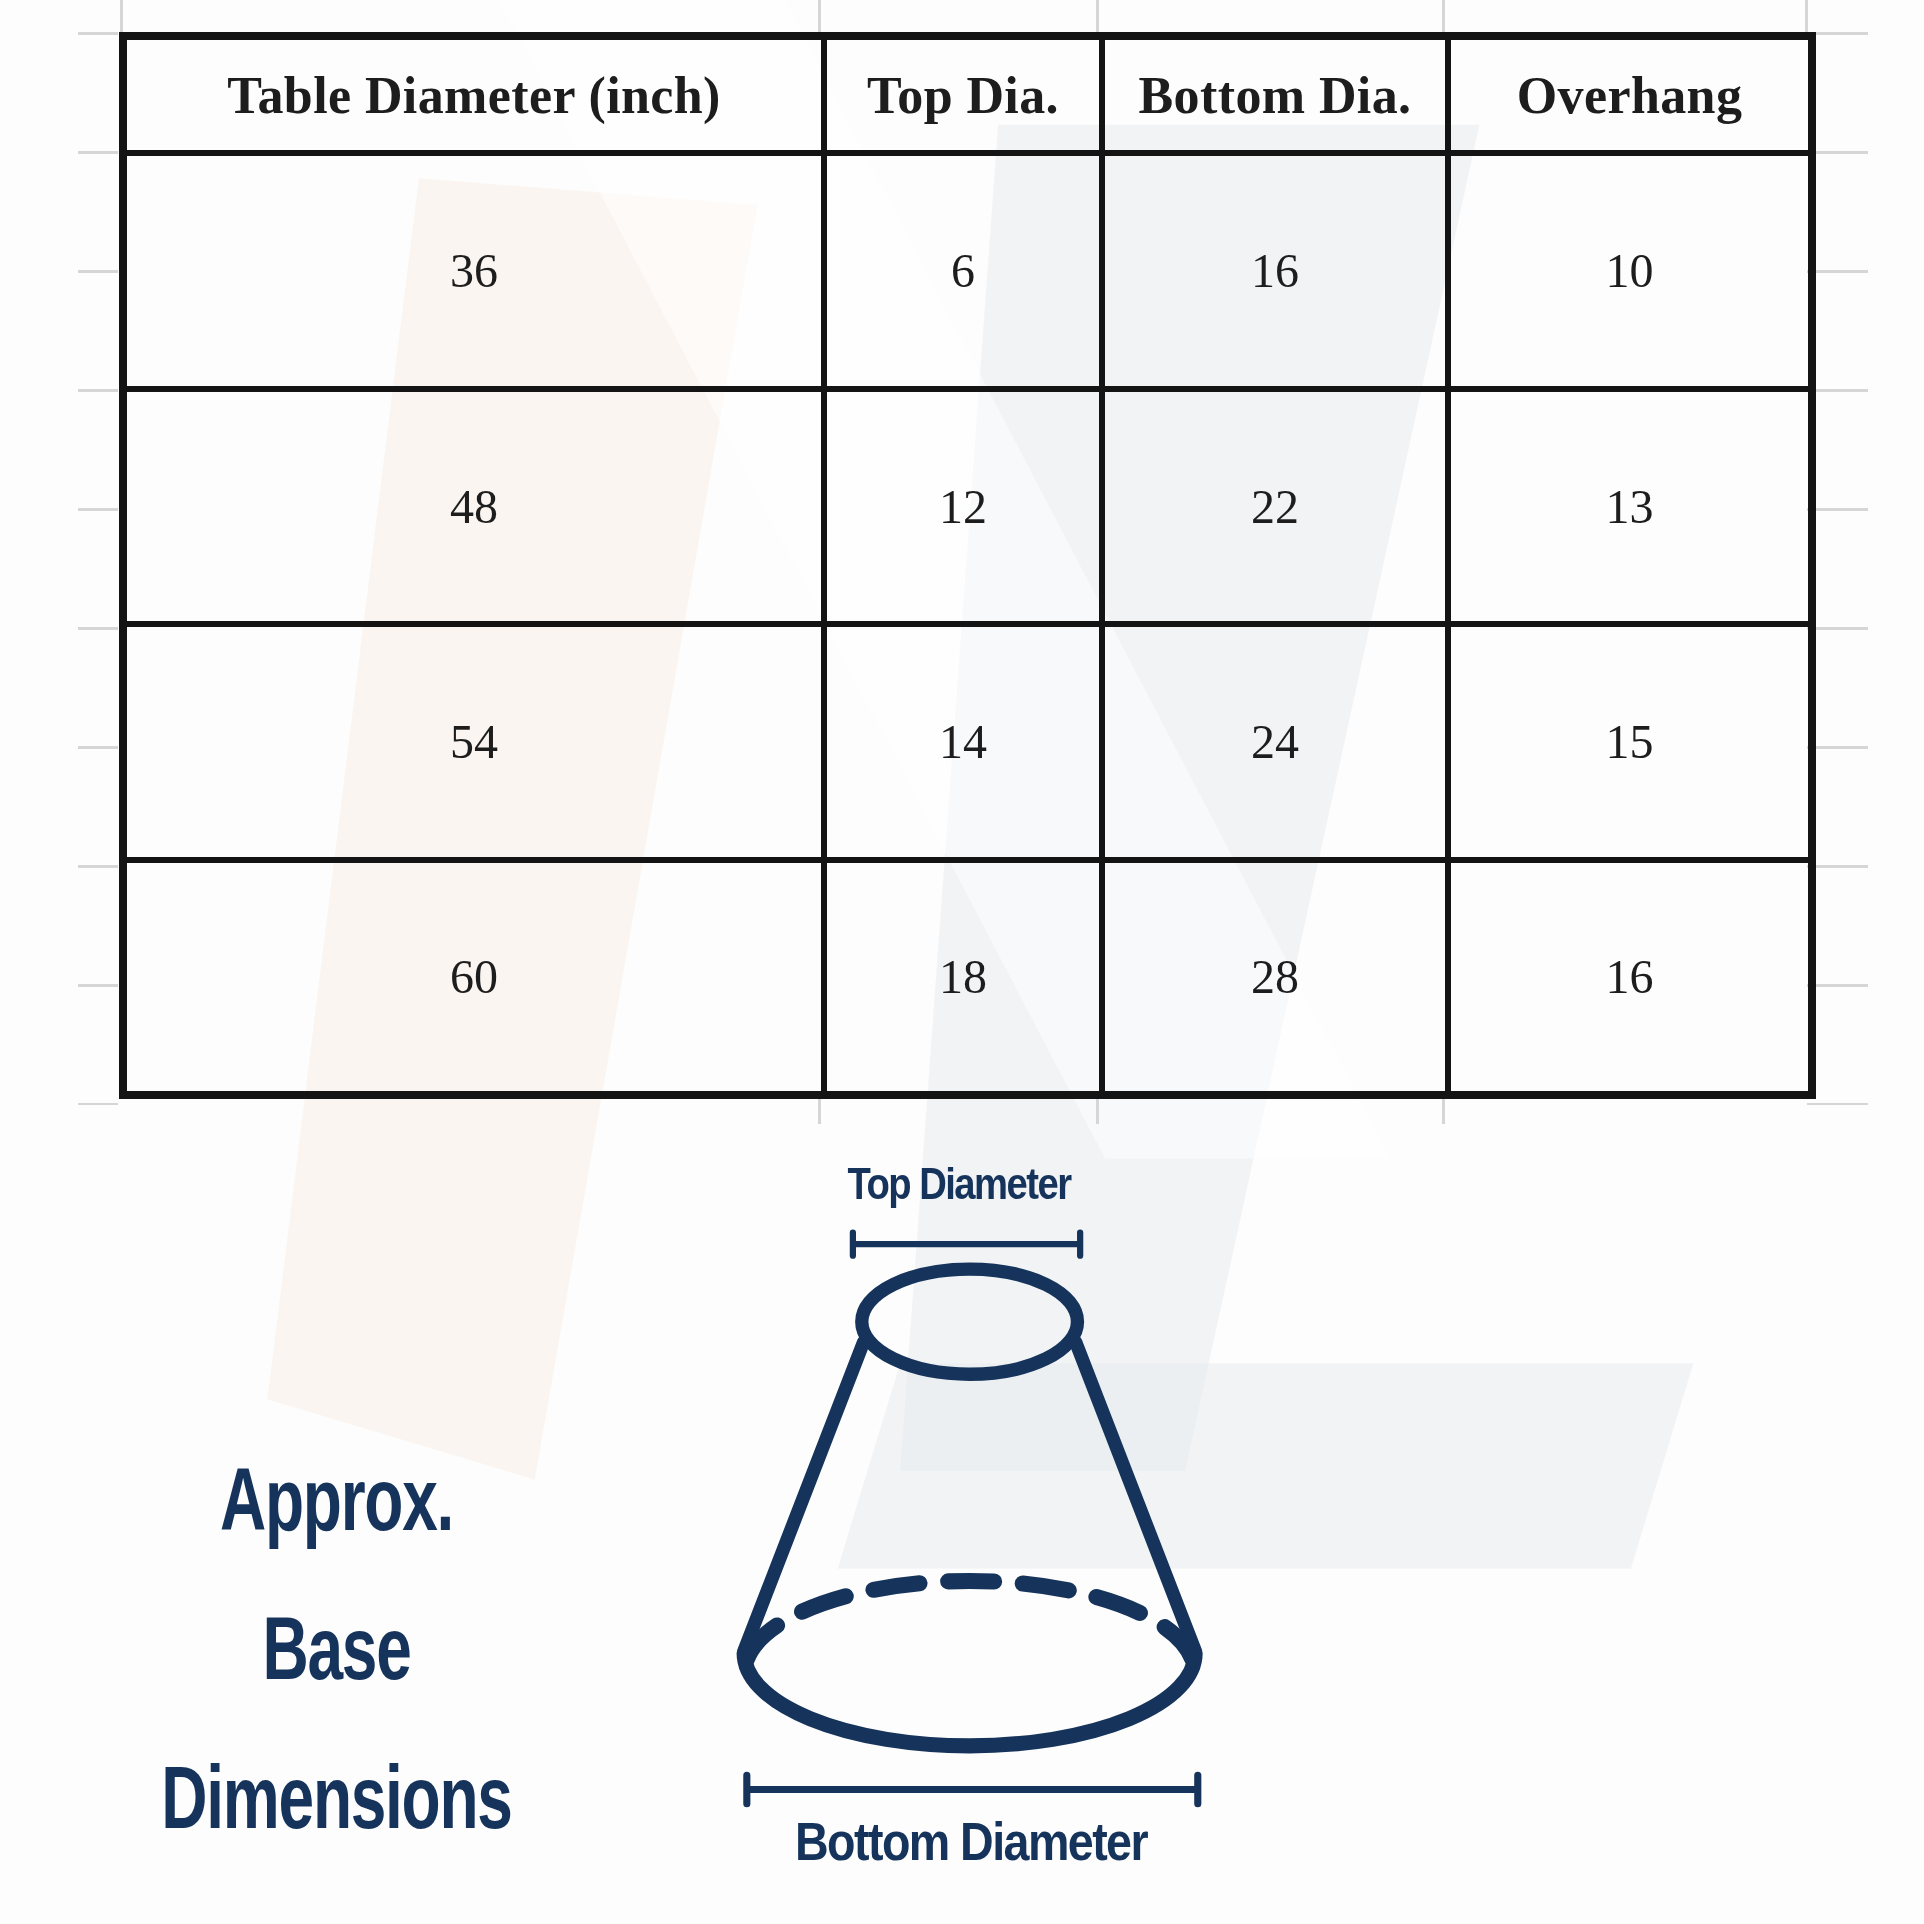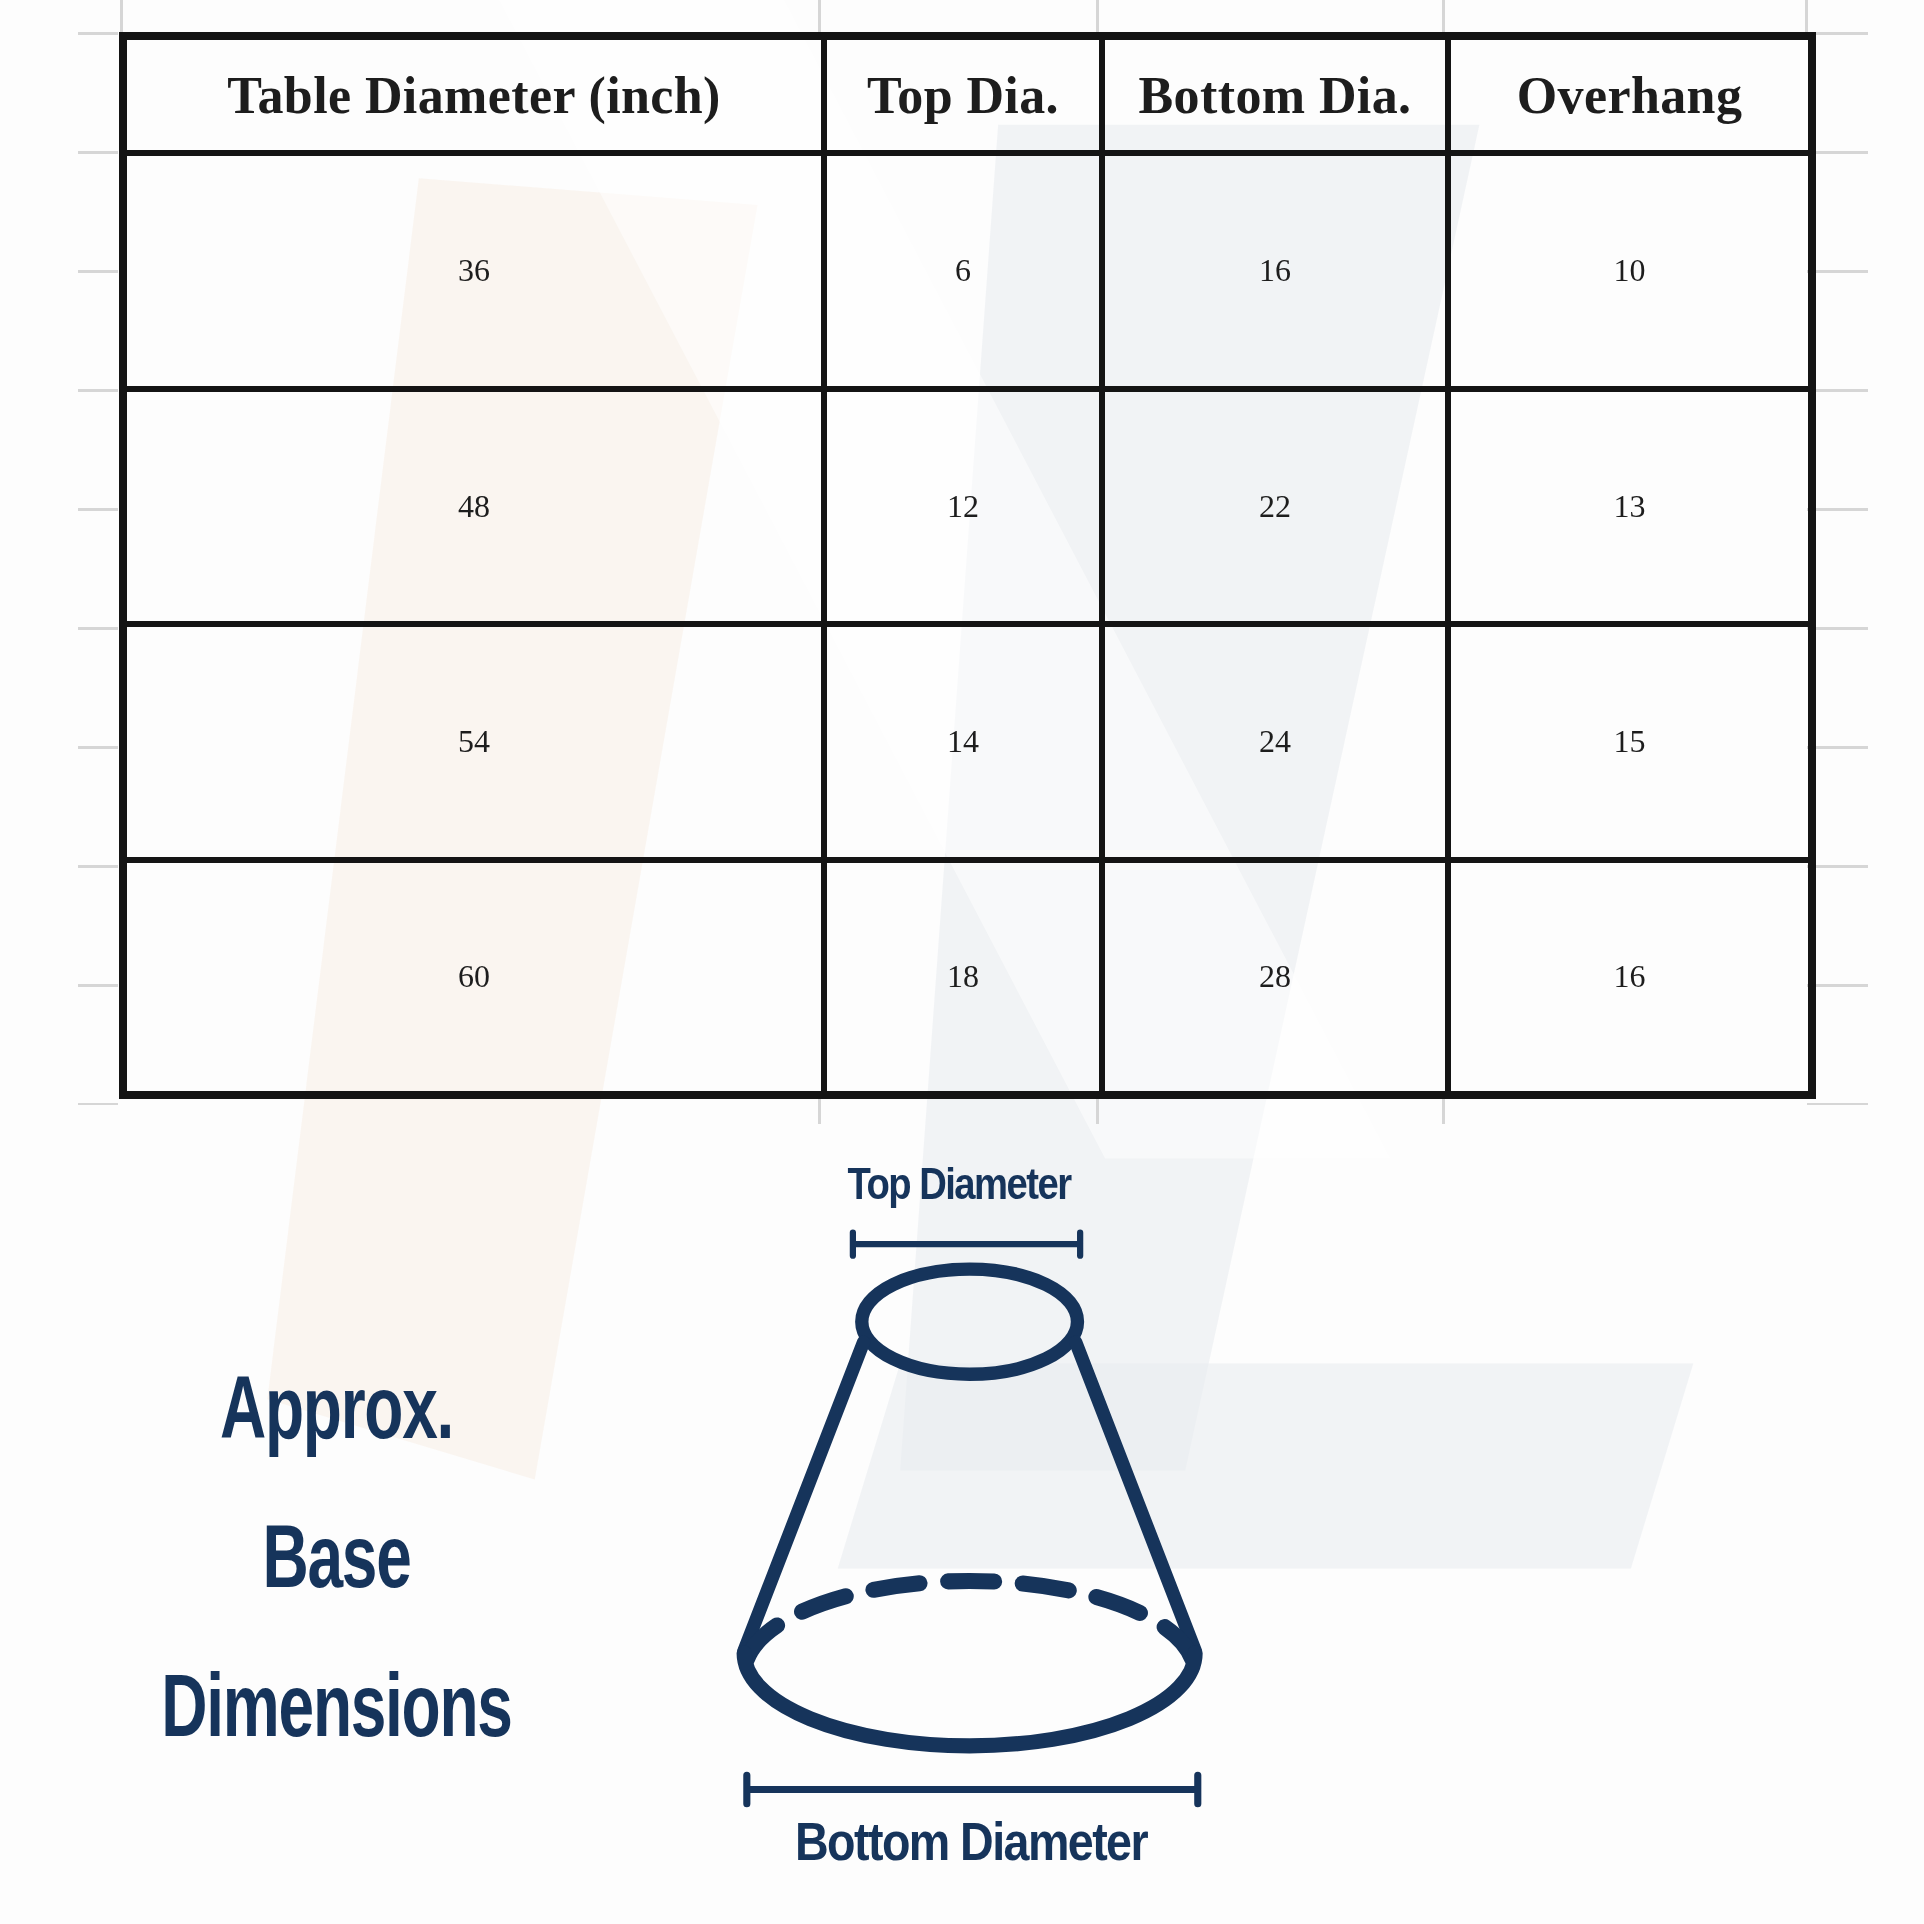--- a/index.html
+++ b/index.html
@@ -37,36 +37,36 @@
     color:var(--ink);
     border-radius:12px;
   }
   .size-table th,.size-table td{
     border:6.2px solid var(--border);
     text-align:center;vertical-align:middle;
     background:transparent;
   }
   .size-table{border:8px solid var(--border);}
   .size-table th{font-size:52px;font-weight:bold;height:117px;letter-spacing:0.4px;}
-  .size-table td{font-size:32px;height:119px;font-family:Liberation Serif, serif;}
+  .size-table td{font-size:48px;height:119px;font-family:Liberation Serif, serif;}
   
   .diagram-svg{position:absolute;inset:0;z-index:2;}
   .navy-stroke{stroke:var(--navy);fill:none;stroke-linecap:round;}
   .navy-label{
     position:absolute;z-index:3;
     color:var(--navy);
     font-weight:bold;
     white-space:nowrap;
     display:flex;justify-content:center;align-items:flex-start;
     letter-spacing:-1.8px;
   }
   .label-top{left:781px;top:1158px;width:356px;font-size:45px;transform:scaleX(.85);transform-origin:center;}
   .label-bottom{left:793px;top:1811px;width:356px;font-size:53px;transform:scaleX(.88);transform-origin:center;}
   .caption{
-    position:absolute;z-index:3;left:69px;top:1333px;width:535px;
+    position:absolute;z-index:3;left:69px;top:1425px;width:535px;
     color:var(--navy);font-weight:bold;text-align:center;
     font-size:89px;line-height:149px;letter-spacing:-1.8px;
   }
   .caption .line{display:block;transform:scaleX(.72);transform-origin:center;}
 </style>
 </head>
 <body>
 
 <svg class="watermark" width="1925" height="1925" viewBox="0 0 2160 2160" aria-hidden="true">
   <polygon points="470,200 850,230 600,1660 300,1570" fill="#f7efe6" opacity="0.55"></polygon>

